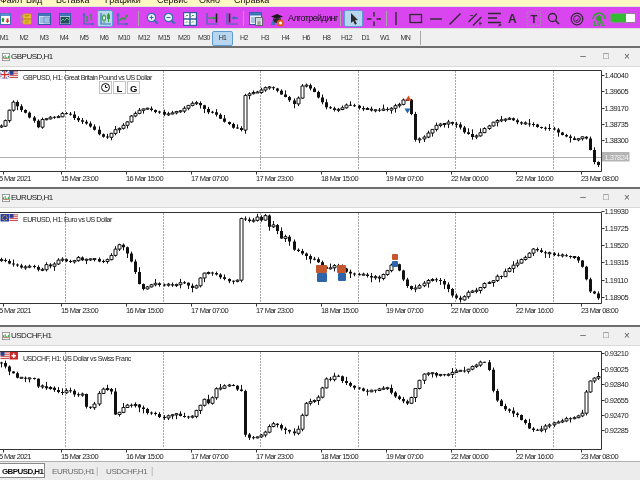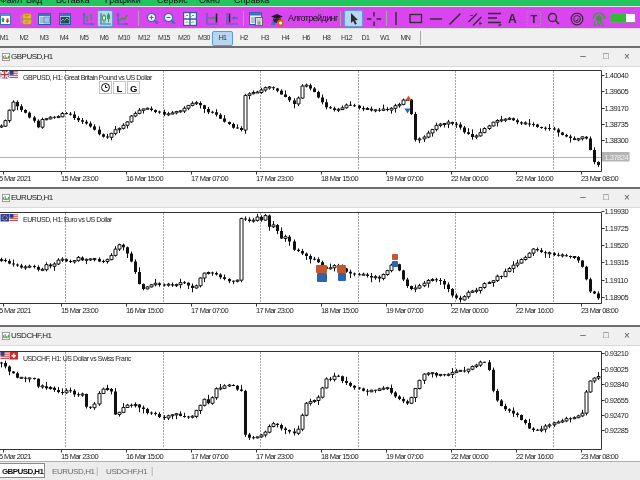--- a/index.html
+++ b/index.html
@@ -1,16 +1,16 @@
 <!DOCTYPE html>
 <html><head><meta charset="utf-8"><style>
 *{margin:0;padding:0;box-sizing:border-box}
 body{width:640px;height:480px;position:relative;overflow:hidden;background:#f0f0f0;font-family:"Liberation Sans",sans-serif}
 </style></head><body>
-<div style="position:absolute;left:0;top:0;width:640px;height:6px;background:#22c55e;overflow:hidden">
+<div style="position:absolute;left:0;top:0;width:640px;height:6px;background:#fef9c3;overflow:hidden">
     <div style="position:absolute;left:0px;top:-5px;font-size:9px;color:#111">Файл</div>
     <div style="position:absolute;left:26px;top:-5px;font-size:9px;color:#111">Вид</div>
     <div style="position:absolute;left:56px;top:-5px;font-size:9px;color:#111">Вставка</div>
     <div style="position:absolute;left:105px;top:-5px;font-size:9px;color:#111">Графики</div>
     <div style="position:absolute;left:157px;top:-5px;font-size:9px;color:#111">Сервис</div>
     <div style="position:absolute;left:199px;top:-5px;font-size:9px;color:#111">Окно</div>
     <div style="position:absolute;left:234px;top:-5px;font-size:9px;color:#111">Справка</div>
   </div>
 <div style="position:absolute;left:0;top:6px;width:640px;height:22px;background:#d946ef;border-top:1px solid #e3e3e3">
     <div style="position:absolute;left:0;top:-6px;width:640px;height:28px">

